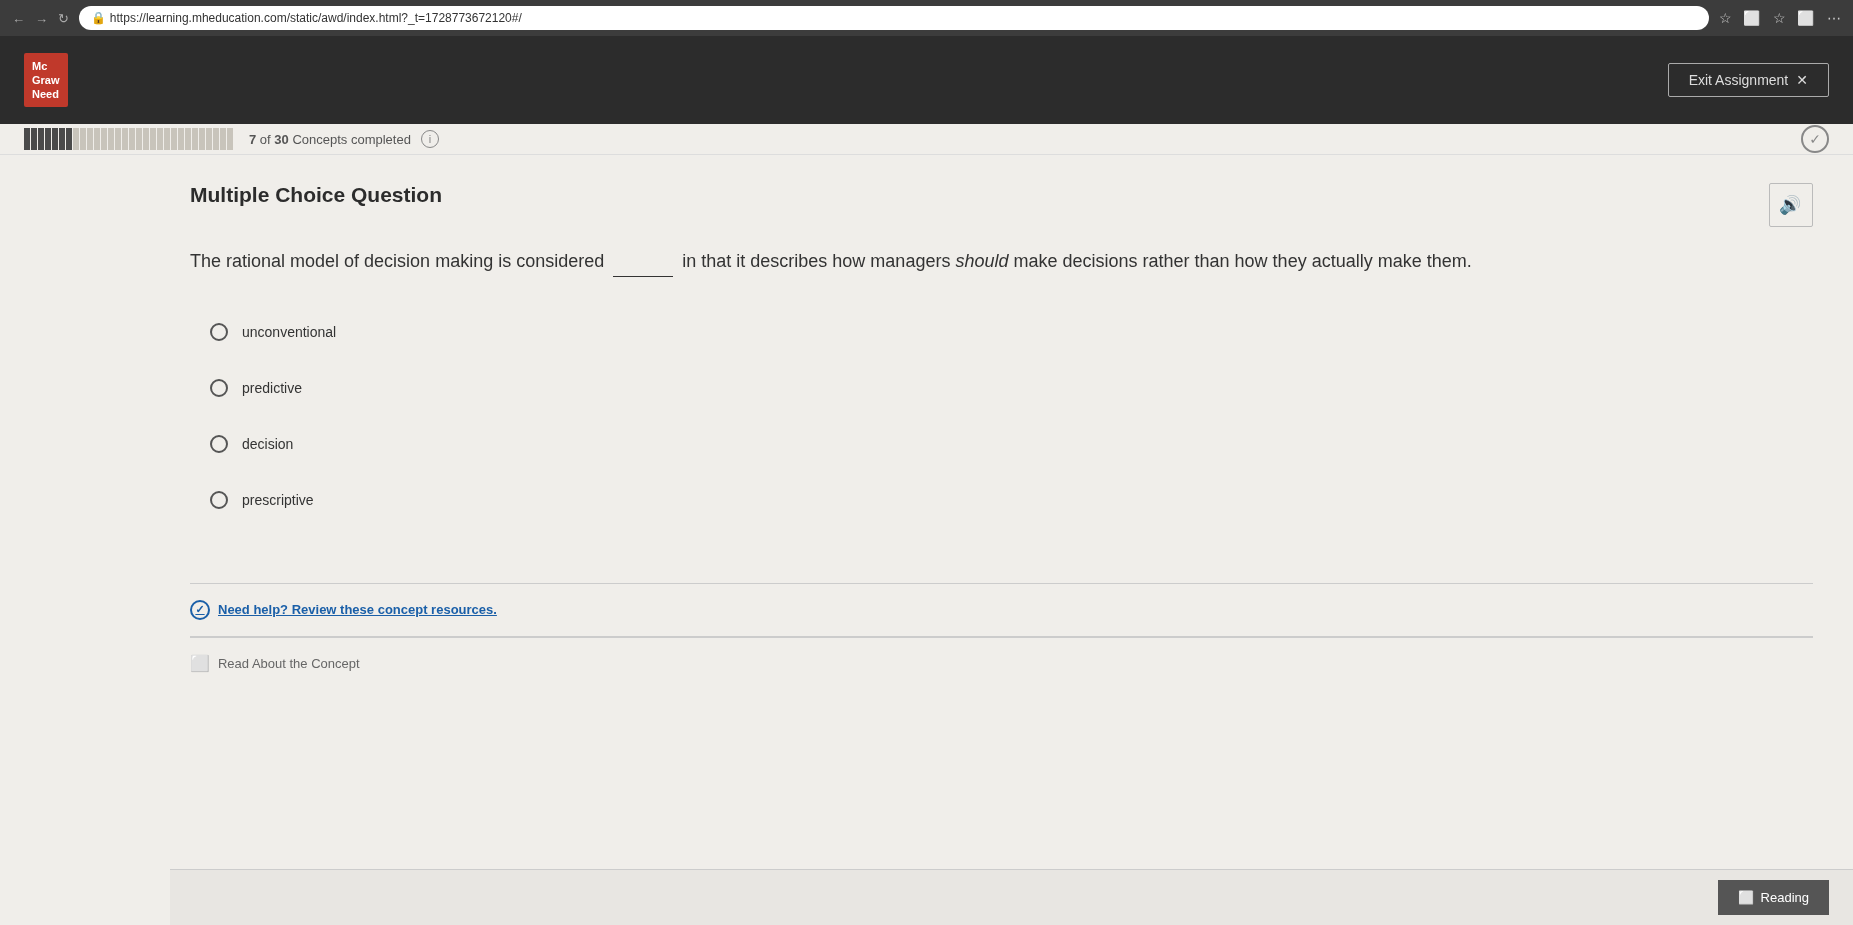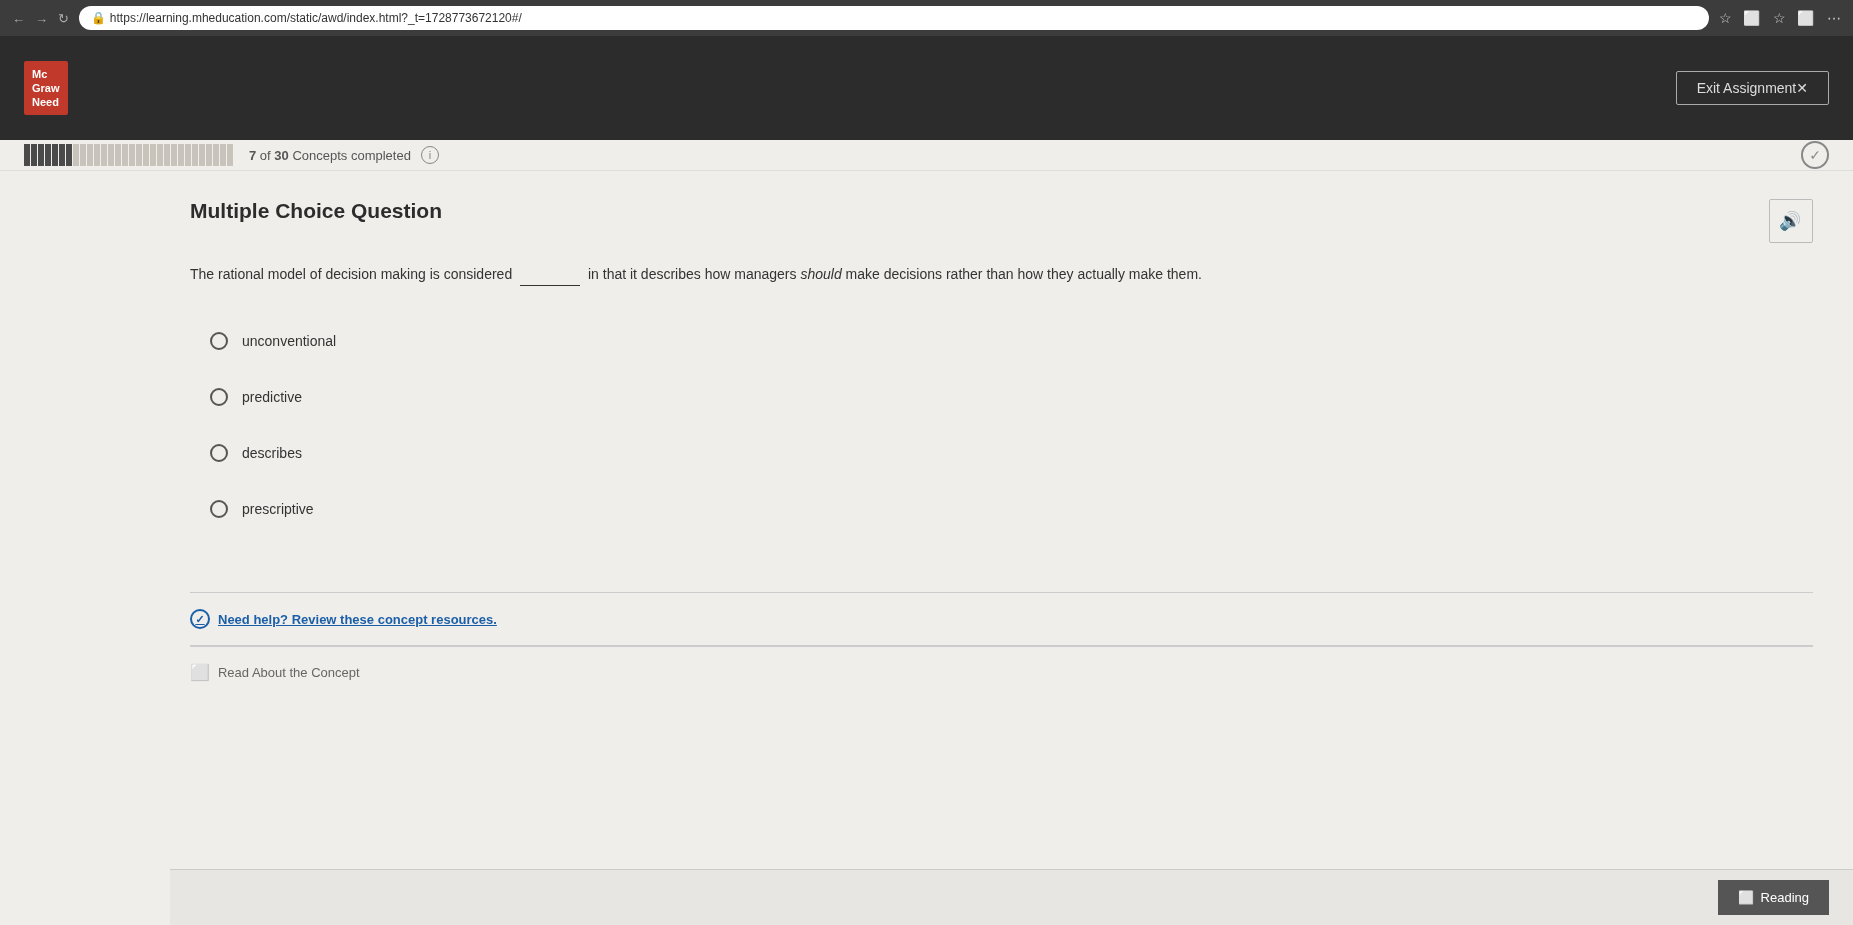--- a/index.html
+++ b/index.html
@@ -47,21 +47,21 @@
 
     .lock-icon {
       color: #aaa;
       font-size: 12px;
       margin-right: 4px;
     }
 
     
     .top-nav {
       background: #2c2c2c;
-      height: 104px;
+      height: 88px;
       display: flex;
       align-items: center;
       justify-content: space-between;
       padding: 0 24px;
     }
 
     .logo-box {
       background: #c0392b;
       color: white;
       font-size: 11px;
@@ -73,20 +73,21 @@
 
     .exit-btn {
       border: 1px solid #aaa;
       background: transparent;
       color: #ddd;
       padding: 8px 20px;
       font-size: 14px;
       cursor: pointer;
       display: flex;
       align-items: center;
+      gap: 8px;
       border-radius: 2px;
     }
 
     
     .progress-area {
       background: #f0eeea;
       padding: 4px 24px;
       display: flex;
       align-items: center;
       gap: 10px;
@@ -178,21 +179,21 @@
       display: flex;
       align-items: center;
       justify-content: center;
       cursor: pointer;
       font-size: 18px;
       color: #555;
       border-radius: 2px;
     }
 
     .question-text {
-      font-size: 14px;
+      font-size: 18px;
       color: #333;
       line-height: 1.6;
       margin-bottom: 32px;
     }
 
     .question-text em {
       font-style: italic;
     }
 
     .blank {
@@ -413,21 +414,21 @@
     <div class="choice-item">
       <div class="radio-outer">
         
       </div>
       <span class="choice-label">predictive</span>
     </div>
     <div class="choice-item">
       <div class="radio-outer">
         
       </div>
-      <span class="choice-label">describes</span>
+      <span class="choice-label">decision</span>
     </div>
     <div class="choice-item">
       <div class="radio-outer">
         
       </div>
       <span class="choice-label">prescriptive</span>
     </div>
   </div>
 
   <div class="help-section">

